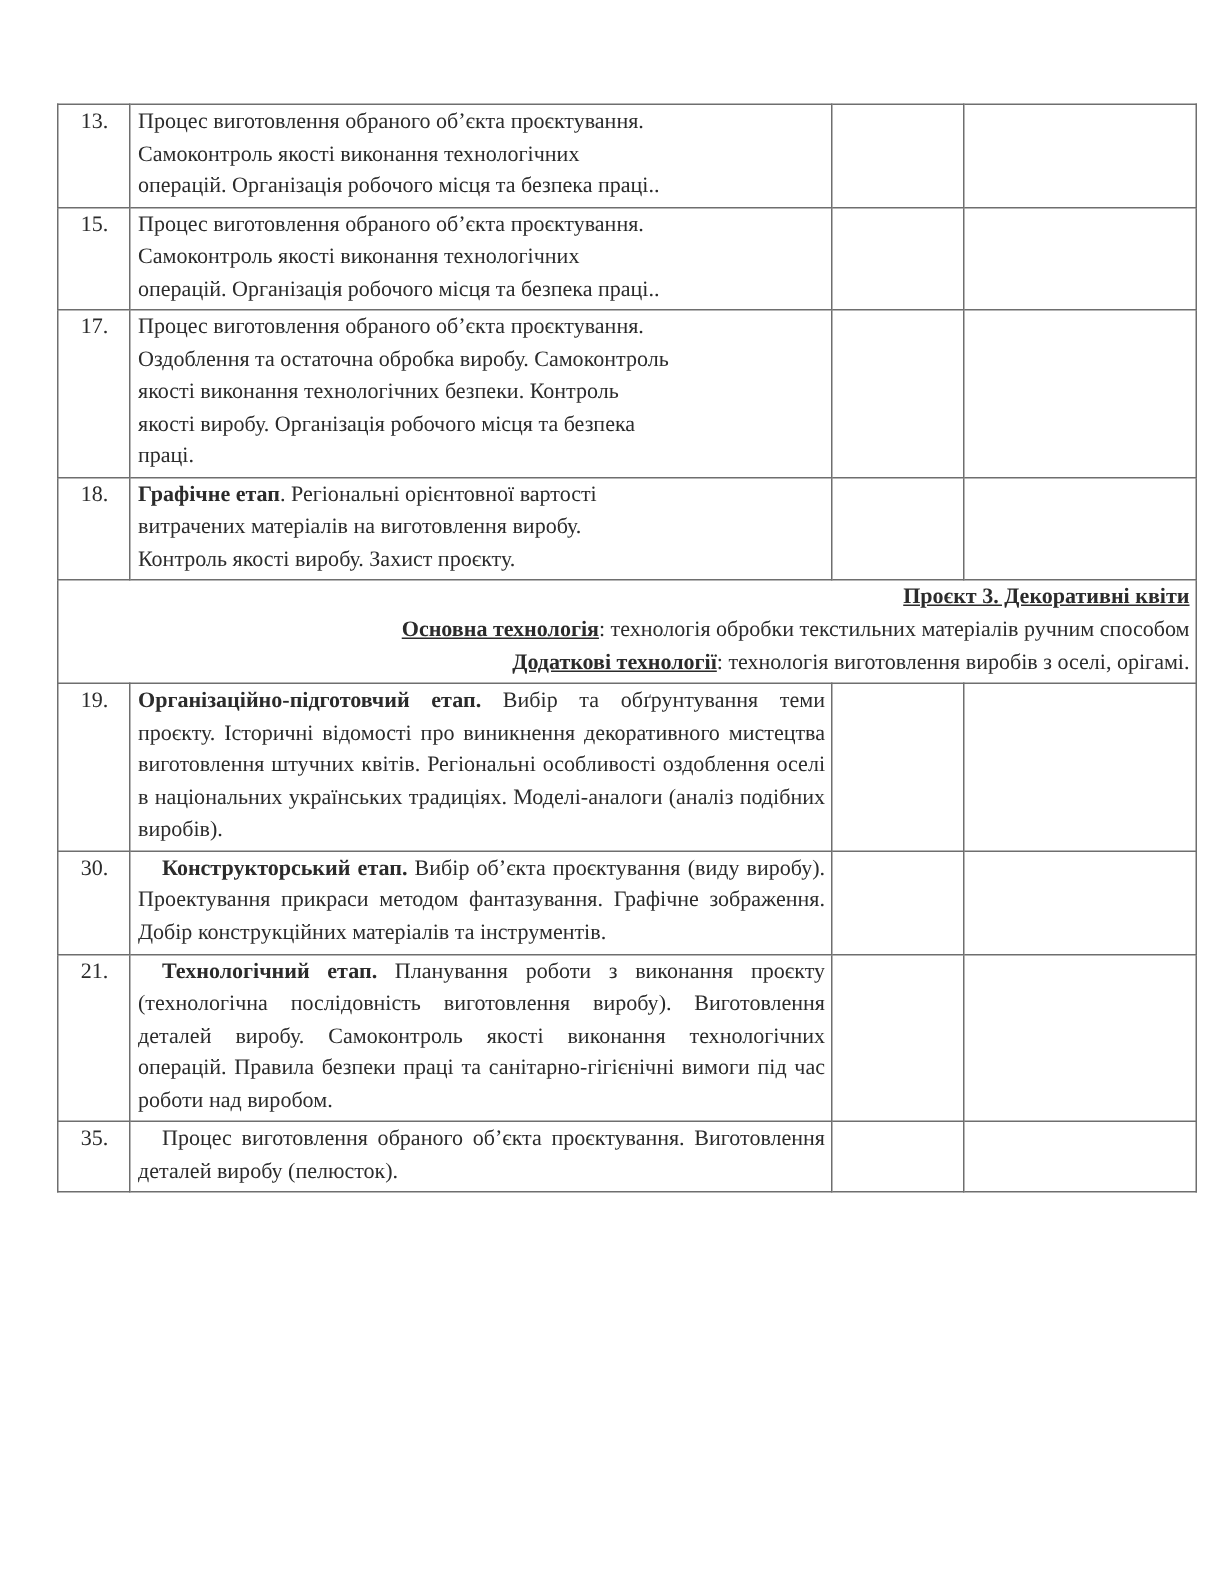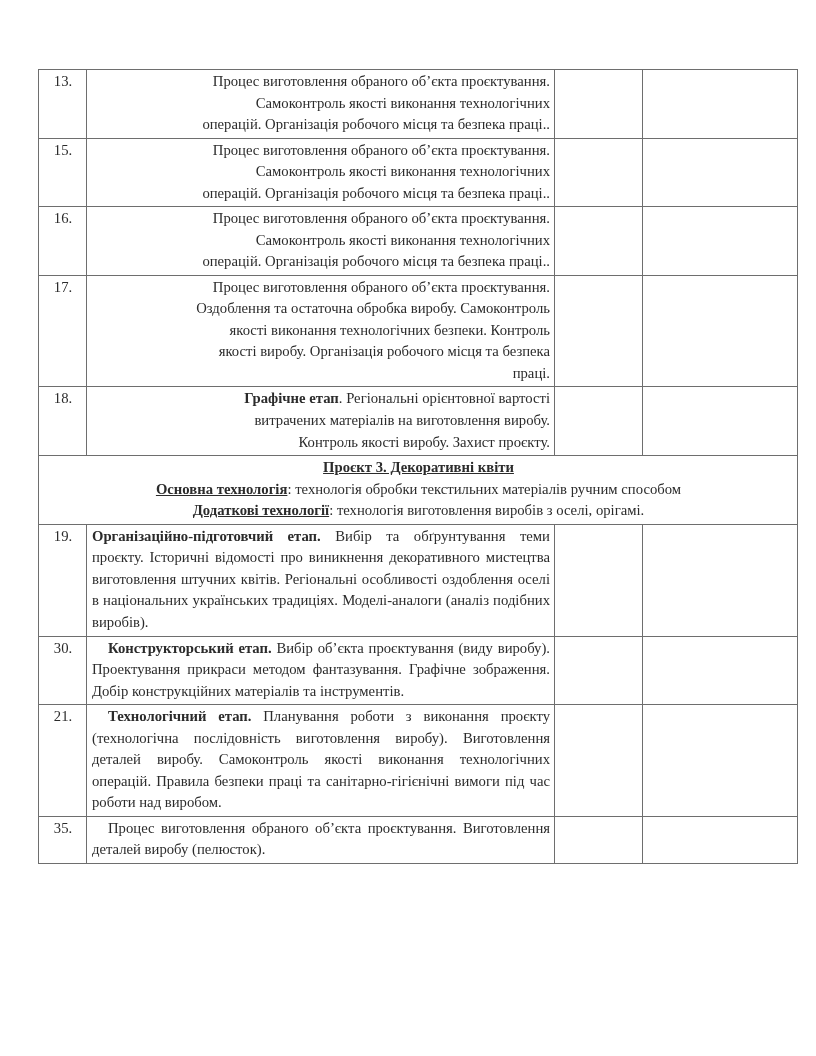--- a/index.html
+++ b/index.html
@@ -48,41 +48,41 @@
 
   td.num {
     text-align: center;
     padding-top: 2px;
     padding-left: 0;
     padding-right: 0;
     white-space: nowrap;
   }
 
   td.desc-left {
-    text-align: right;
+    text-align: left;
   }
   td.desc-just {
     text-align: justify;
     text-justify: inter-word;
     padding-left: 7px;
     padding-right: 6px;
   }
   td.desc-just > .para {
     text-indent: 16px;
   }
   td.desc-just > .para.noindent {
     text-indent: 0;
   }
 
   td.blank {
     padding: 0;
   }
 
   td.section {
-    text-align: center;
+    text-align: right;
     padding-left: 7px;
     padding-top: 2px;
     padding-bottom: 3px;
     line-height: 1.47;
     margin-left: 40px;
   }
 
   .b       { font-weight: bold; }
   .bu      { font-weight: bold; text-decoration: underline; }
 
@@ -118,30 +118,20 @@
         <td class="num">15.</td>
         <td class="desc-left">
           <div>Процес виготовлення обраного об’єкта проєктування.</div>
           <div>Самоконтроль якості виконання технологічних</div>
           <div>операцій.  Організація робочого місця та безпека праці..</div>
         </td>
         <td class="blank"></td>
         <td class="blank"></td>
       </tr>
 
-      <tr>
-        <td class="num">16.</td>
-        <td class="desc-left">
-          <div>Процес виготовлення обраного об’єкта проєктування.</div>
-          <div>Самоконтроль якості виконання технологічних</div>
-          <div>операцій.  Організація робочого місця та безпека праці..</div>
-        </td>
-        <td class="blank"></td>
-        <td class="blank"></td>
-      </tr>
 
       <tr>
         <td class="num">17.</td>
         <td class="desc-left">
           <div>Процес виготовлення обраного об’єкта проєктування.</div>
           <div>Оздоблення та остаточна обробка виробу. Самоконтроль</div>
           <div>якості виконання технологічних безпеки. Контроль</div>
           <div>якості виробу.  Організація робочого місця та безпека</div>
           <div>праці.</div>
         </td>

